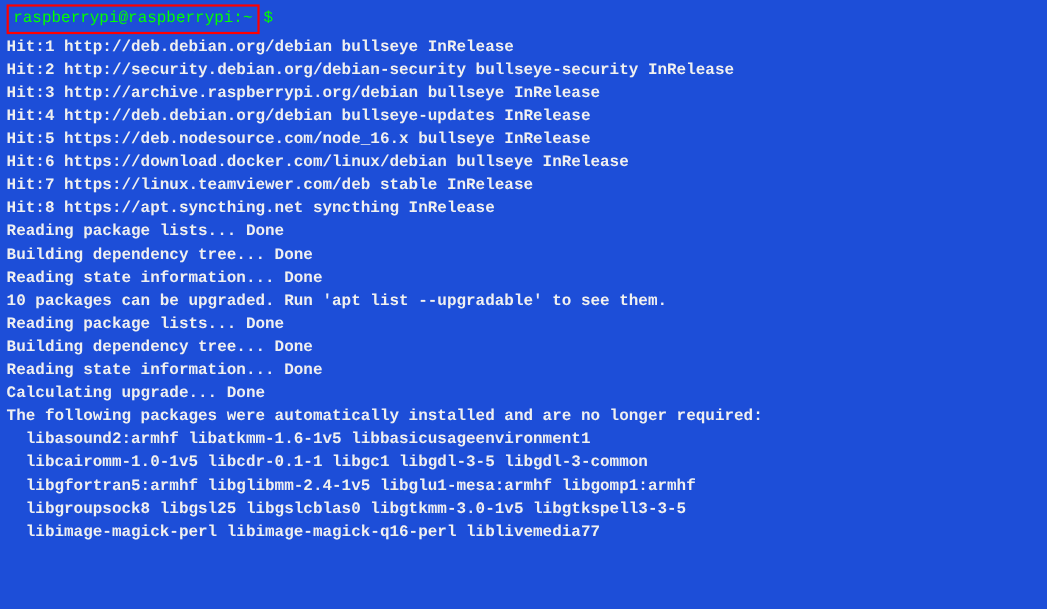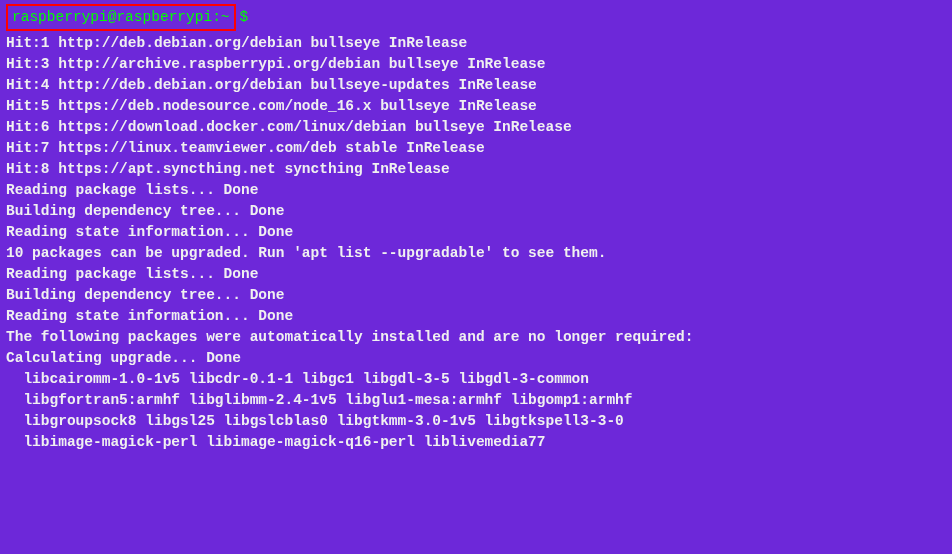--- a/index.html
+++ b/index.html
@@ -15,21 +15,21 @@
       font-family: 'Courier New', Courier, monospace;
       font-size: 14.5px;
       line-height: 1.45;
       color: #f0f0f0;
       overflow: hidden;
     }
 
     .terminal {
       width: 952px;
       height: 554px;
-      background-color: #6d28d9;
+      background-color: #1d4ed8;
       padding: 4px 6px;
     }
 
     .prompt-line {
       display: flex;
       align-items: center;
       margin-bottom: 2px;
     }
 
     .prompt-box {
@@ -65,33 +65,35 @@
 
 <div class="terminal">
   <div class="prompt-line">
     <span class="prompt-box">
       <span class="prompt-user">raspberrypi@raspberrypi:~</span>
     </span>
     <span class="prompt-dollar">$</span>
   </div>
   <div id="output-container">
       <div class="output-line">Hit:1 http://deb.debian.org/debian bullseye InRelease</div>
+      <div class="output-line">Hit:2 http://security.debian.org/debian-security bullseye-security InRelease</div>
       <div class="output-line">Hit:3 http://archive.raspberrypi.org/debian bullseye InRelease</div>
       <div class="output-line">Hit:4 http://deb.debian.org/debian bullseye-updates InRelease</div>
       <div class="output-line">Hit:5 https://deb.nodesource.com/node_16.x bullseye InRelease</div>
       <div class="output-line">Hit:6 https://download.docker.com/linux/debian bullseye InRelease</div>
       <div class="output-line">Hit:7 https://linux.teamviewer.com/deb stable InRelease</div>
       <div class="output-line">Hit:8 https://apt.syncthing.net syncthing InRelease</div>
       <div class="output-line">Reading package lists... Done</div>
       <div class="output-line">Building dependency tree... Done</div>
       <div class="output-line">Reading state information... Done</div>
       <div class="output-line">10 packages can be upgraded. Run 'apt list --upgradable' to see them.</div>
       <div class="output-line">Reading package lists... Done</div>
       <div class="output-line">Building dependency tree... Done</div>
       <div class="output-line">Reading state information... Done</div>
+      <div class="output-line">Calculating upgrade... Done</div>
       <div class="output-line">The following packages were automatically installed and are no longer required:</div>
-      <div class="output-line">Calculating upgrade... Done</div>
+      <div class="output-line">  libasound2:armhf libatkmm-1.6-1v5 libbasicusageenvironment1</div>
       <div class="output-line">  libcairomm-1.0-1v5 libcdr-0.1-1 libgc1 libgdl-3-5 libgdl-3-common</div>
       <div class="output-line">  libgfortran5:armhf libglibmm-2.4-1v5 libglu1-mesa:armhf libgomp1:armhf</div>
-      <div class="output-line">  libgroupsock8 libgsl25 libgslcblas0 libgtkmm-3.0-1v5 libgtkspell3-3-0</div>
+      <div class="output-line">  libgroupsock8 libgsl25 libgslcblas0 libgtkmm-3.0-1v5 libgtkspell3-3-5</div>
       <div class="output-line">  libimage-magick-perl libimage-magick-q16-perl liblivemedia77</div>
     </div>
 </div>
 
 </body></html>

